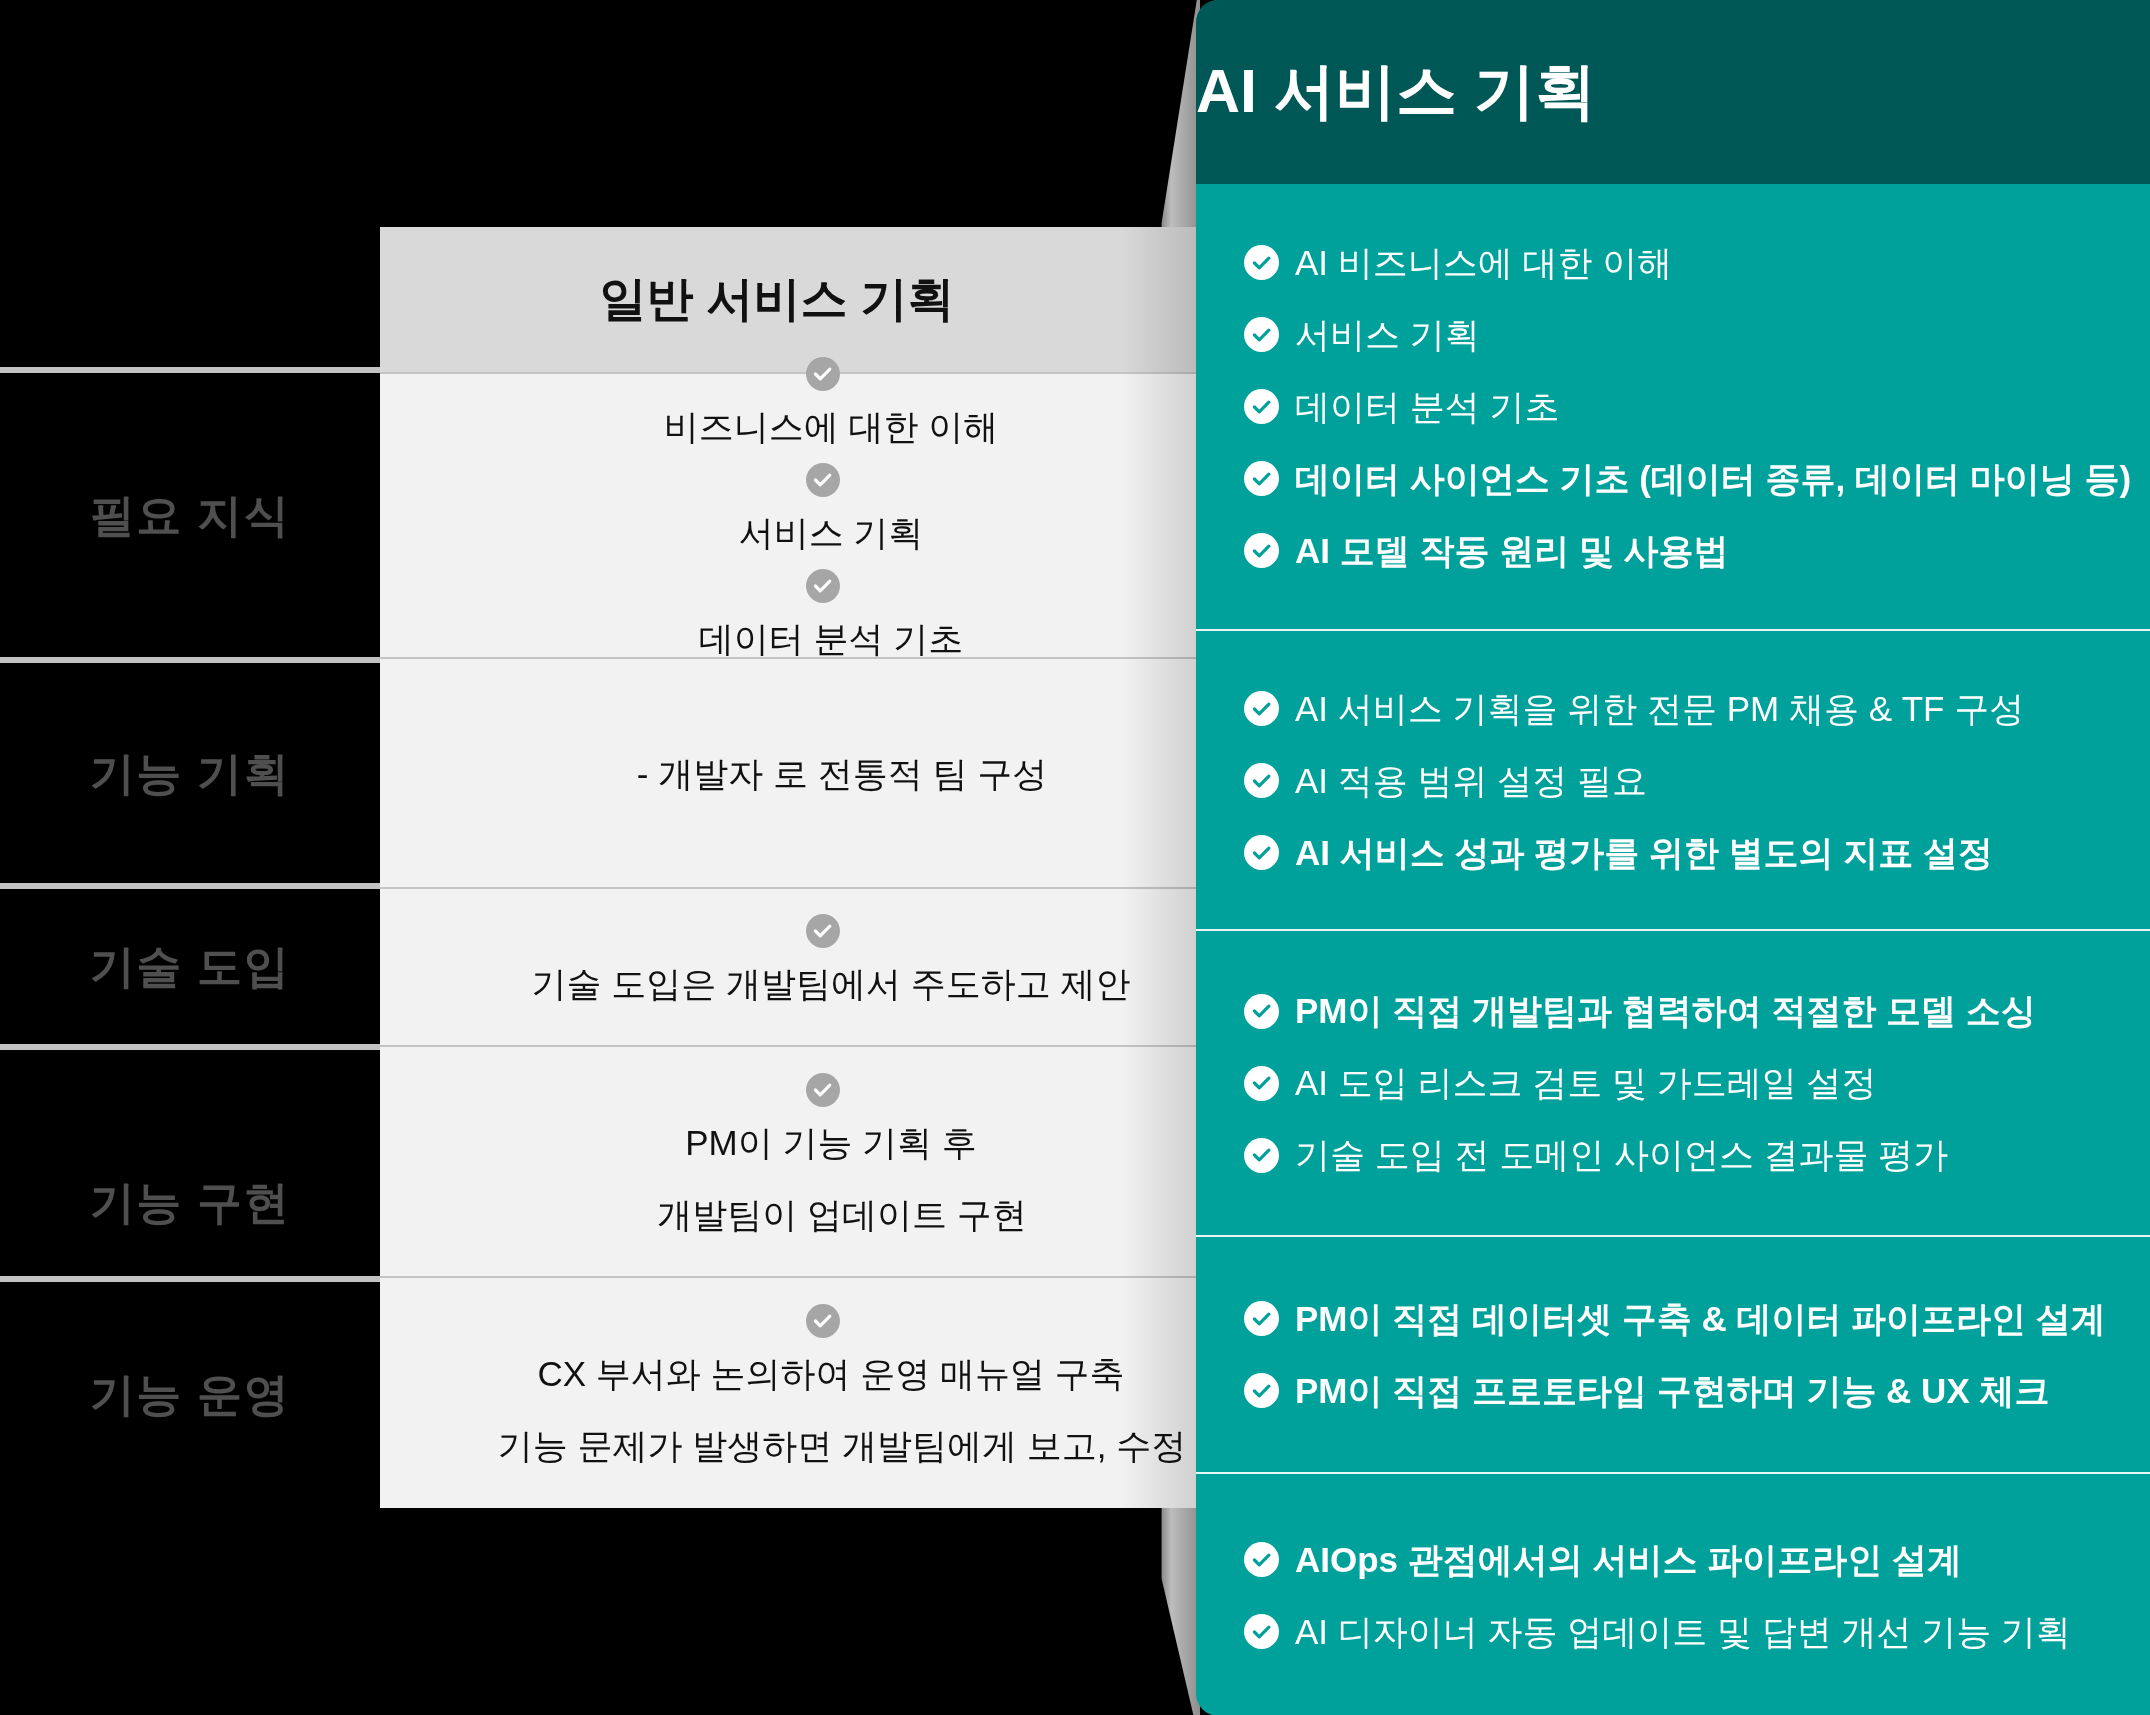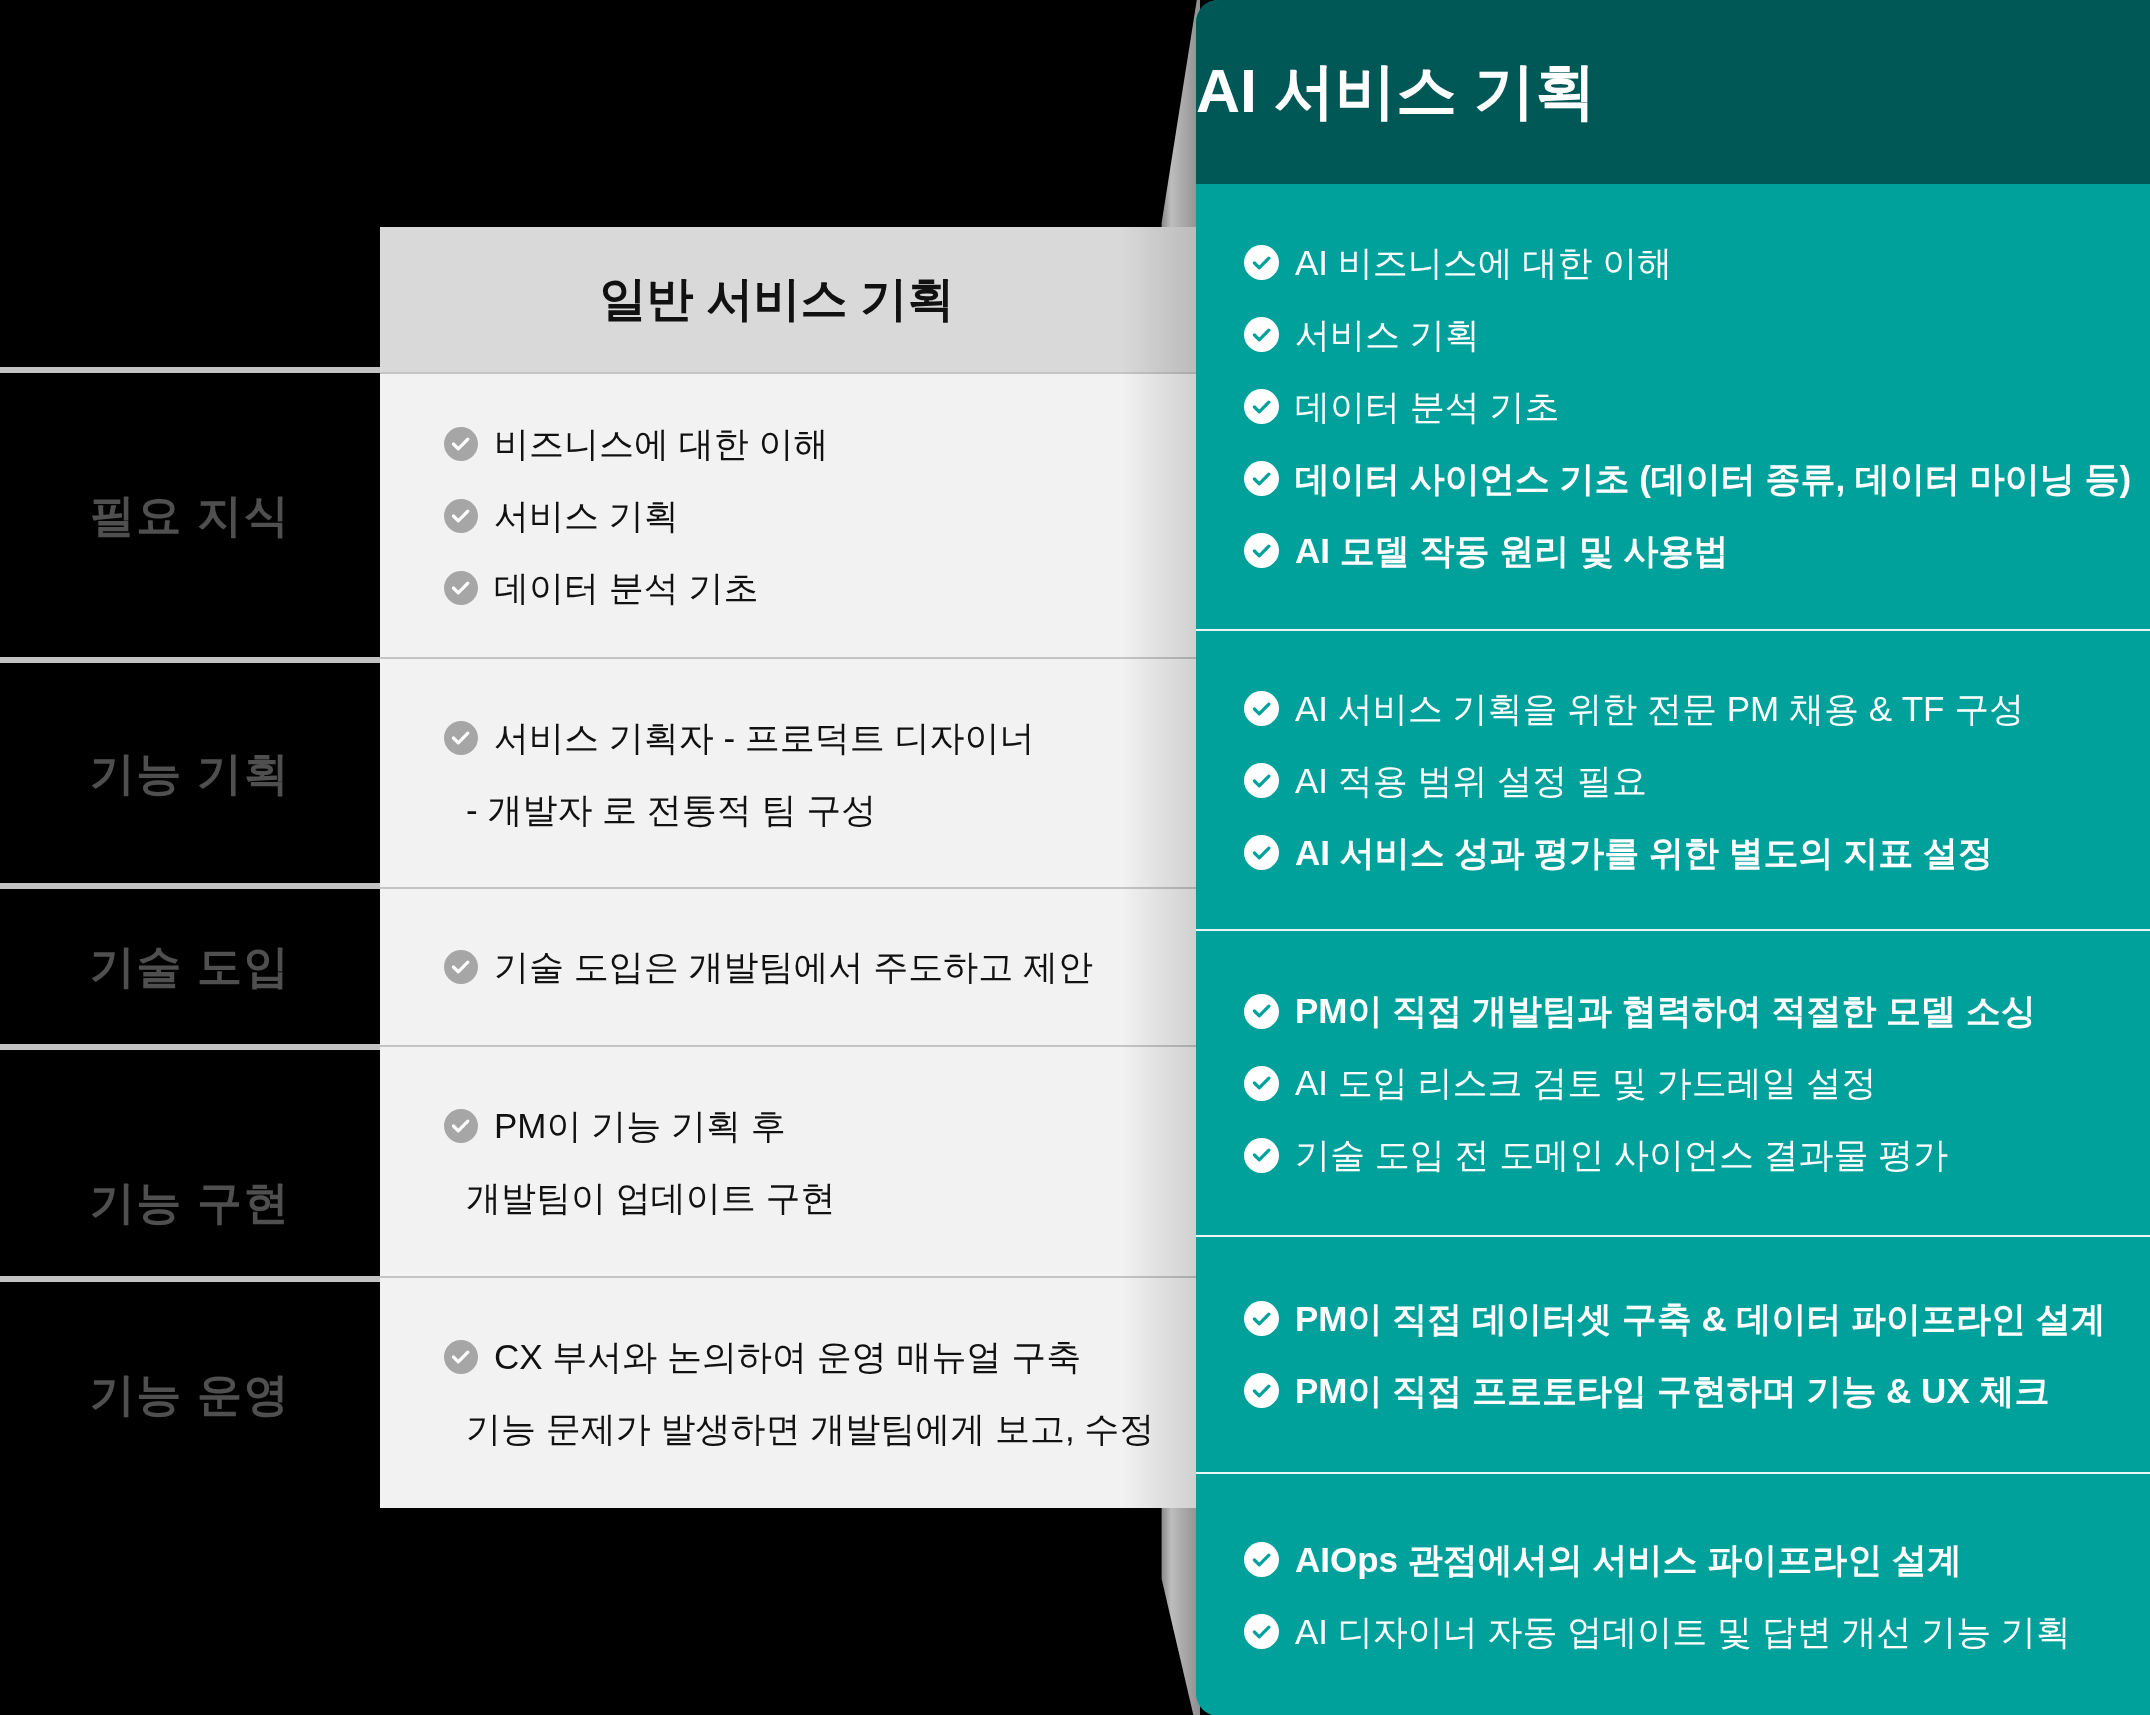--- a/index.html
+++ b/index.html
@@ -36,21 +36,21 @@
     }
     .gray-header {
       position: absolute; left: 0; top: 0; width: 100%; height: 145px;
       background: #D9D9D9; display: flex; align-items: center; justify-content: center;
       font-size: 47px; font-weight: 700; color: #111111;
     }
     .gray-header span { margin-right: 44px; }
     .gray-divider { position: absolute; left: 0; width: 100%; height: 2.4px; background: #C4C4C4; }
     .gray-section { position: absolute; left: 0; width: 100%; display: flex; flex-direction: column; justify-content: center; }
     .item { display: flex; align-items: center; font-size: 35px; line-height: 72px; white-space: nowrap; }
-    .gray-section .item { padding-left: 64px; color: #111111; }
+    .gray-section .item { padding-left: 64px; color: #111111; flex-direction: column; }
     .gray-section .item.cont { padding-left: 86px; }
     .check-gray {
       width: 34px; height: 34px; border-radius: 50%; background: #A6A6A6;
       display: inline-flex; align-items: center; justify-content: center; margin-right: 16px; flex: none;
     }
 
     
     .teal-col {
       position: absolute; left: 1196px; top: 0; width: 955px; height: 1716px;
       background: #00A19B; border-radius: 22.6px 0 0 22.6px; overflow: hidden;
@@ -114,28 +114,20 @@
           <svg width="19.3" height="16" viewBox="0 0 24 20">
             <path d="M3 10 L9 16 L21 4" fill="none" stroke="#FFFFFF" stroke-width="4" stroke-linecap="round" stroke-linejoin="round"></path>
           </svg>
         </span>
       <span>데이터 분석 기초</span>
     </div>
   </div>
   <div class="gray-divider" style="top:430px"></div>
 
   <div class="gray-section" style="top:433px;height:227px">
-    <div class="item">
-      <span class="check-gray">
-          <svg width="19.3" height="16" viewBox="0 0 24 20">
-            <path d="M3 10 L9 16 L21 4" fill="none" stroke="#FFFFFF" stroke-width="4" stroke-linecap="round" stroke-linejoin="round"></path>
-          </svg>
-        </span>
-      <span>서비스 기획자 - 프로덕트 디자이너</span>
-    </div>
     <div class="item cont">
       <span>- 개발자 로 전통적 팀 구성</span>
     </div>
   </div>
   <div class="gray-divider" style="top:660px"></div>
 
   <div class="gray-section" style="top:662px;height:156px">
     <div class="item">
       <span class="check-gray">
           <svg width="19.3" height="16" viewBox="0 0 24 20">

